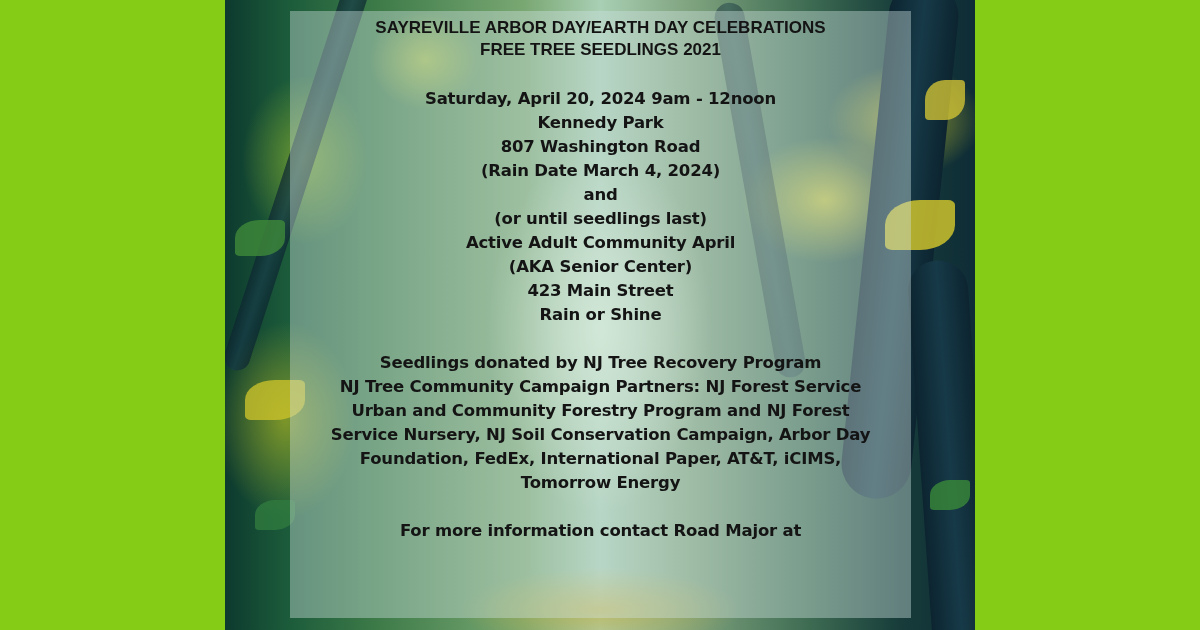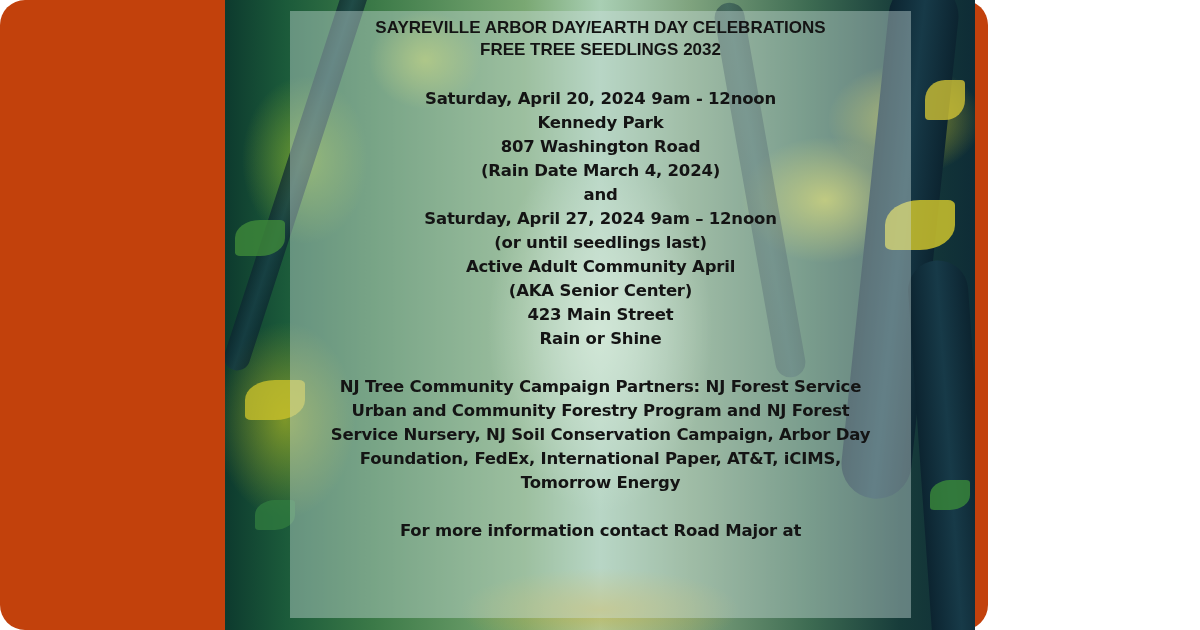--- a/index.html
+++ b/index.html
@@ -5,24 +5,23 @@
     html, body {
       margin: 0;
       padding: 0;
       background: #ffffff;
       width: 1200px;
       height: 630px;
       overflow: hidden;
     }
     .canvas {
       position: relative;
-      width: 988px;
+      width: 1200px;
       height: 630px;
-      background: #c2410c;
-      border-radius: 25px;
+      background: #84cc16;
     }
     .photo {
       position: absolute;
       left: 225px;
       top: 0;
       width: 750px;
       height: 630px;
       overflow: hidden;
       background:
         radial-gradient(ellipse 160px 260px at 375px 330px, rgba(220,240,215,0.85), rgba(220,240,215,0) 70%),
@@ -94,36 +93,36 @@
     <div class="leaf" style="left:10px;top:220px;width:50px;height:36px;background:#3e8a3a;"></div>
     <div class="leaf" style="left:660px;top:200px;width:70px;height:50px;background:#d8cc2c;"></div>
     <div class="leaf" style="left:700px;top:80px;width:40px;height:40px;background:#cfc235;"></div>
     <div class="leaf" style="left:705px;top:480px;width:40px;height:30px;background:#3a8a3a;"></div>
   </div>
 
   <div class="overlay"></div>
 
   <div class="text">
     <span class="line title">SAYREVILLE ARBOR DAY/EARTH DAY CELEBRATIONS</span>
-    <span class="line title">FREE TREE SEEDLINGS 2032</span>
+    <span class="line title">FREE TREE SEEDLINGS 2021</span>
     <span class="gap small"></span>
 
     <span class="line">Saturday, April 20, 2024 9am - 12noon</span>
     <span class="line">Kennedy Park</span>
     <span class="line">807 Washington Road</span>
     <span class="line">(Rain Date March 4, 2024)</span>
     <span class="line">and</span>
-    <span class="line">Saturday, April 27, 2024 9am – 12noon</span>
     <span class="line">(or until seedlings last)</span>
     <span class="line">Active Adult Community April</span>
     <span class="line">(AKA Senior Center)</span>
     <span class="line">423 Main Street</span>
     <span class="line">Rain or Shine</span>
     <span class="gap"></span>
 
+    <span class="line">Seedlings donated by NJ Tree Recovery Program</span>
     <span class="line">NJ Tree Community Campaign Partners: NJ Forest Service</span>
     <span class="line">Urban and Community Forestry Program and NJ Forest</span>
     <span class="line">Service Nursery, NJ Soil Conservation Campaign, Arbor Day</span>
     <span class="line">Foundation, FedEx, International Paper, AT&amp;T, iCIMS,</span>
     <span class="line">Tomorrow Energy</span>
     <span class="gap"></span>
 
     <span class="line">For more information contact Road Major at</span>
   </div>
 </div>

